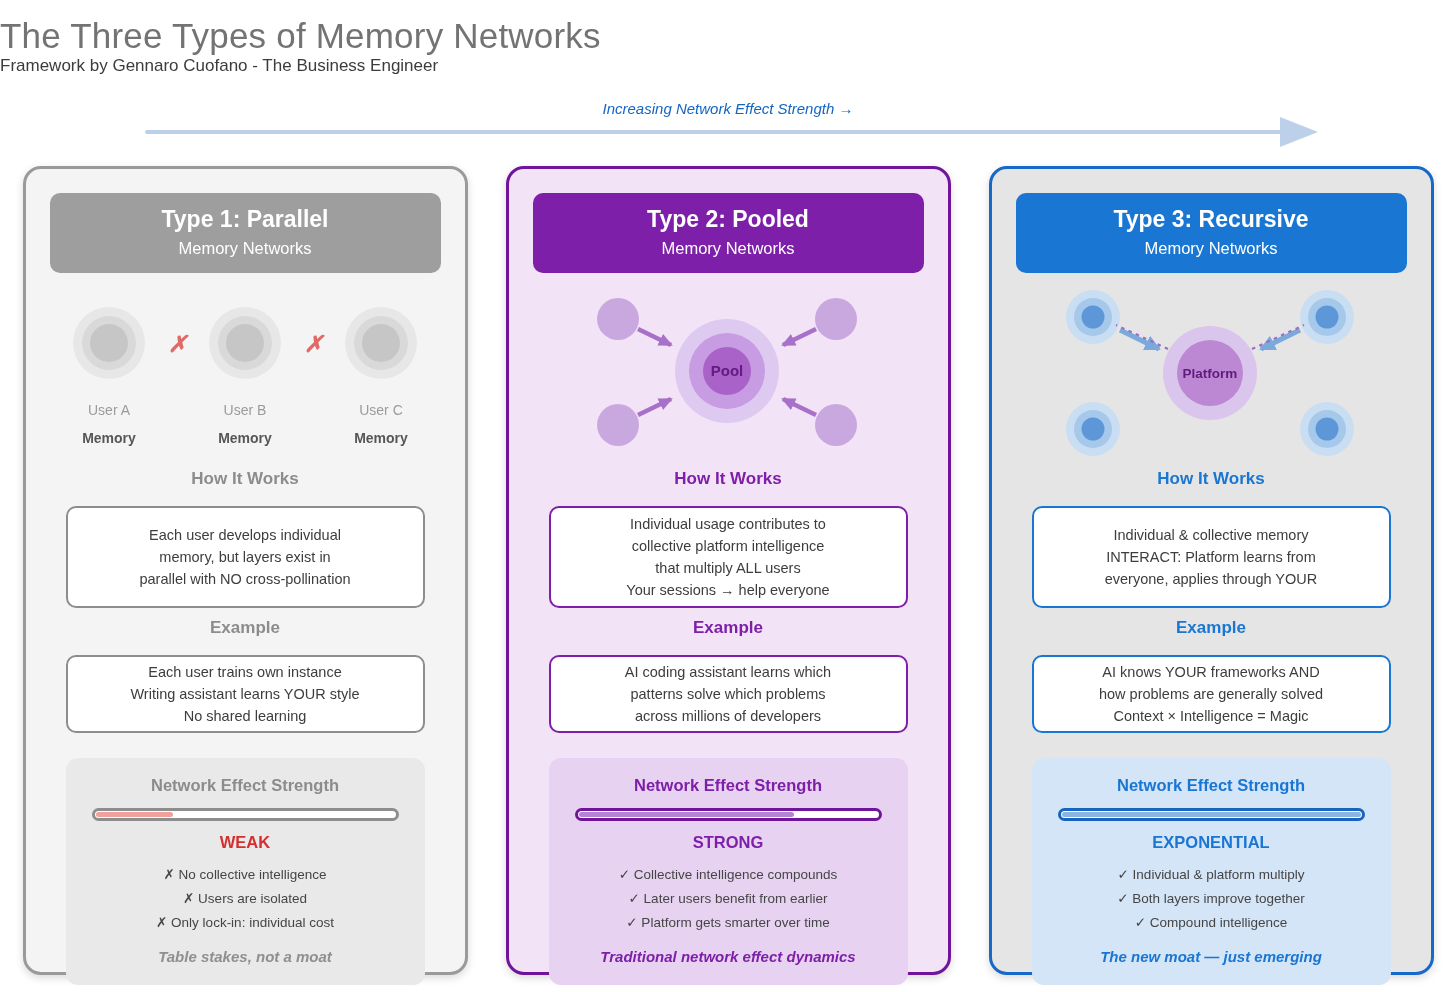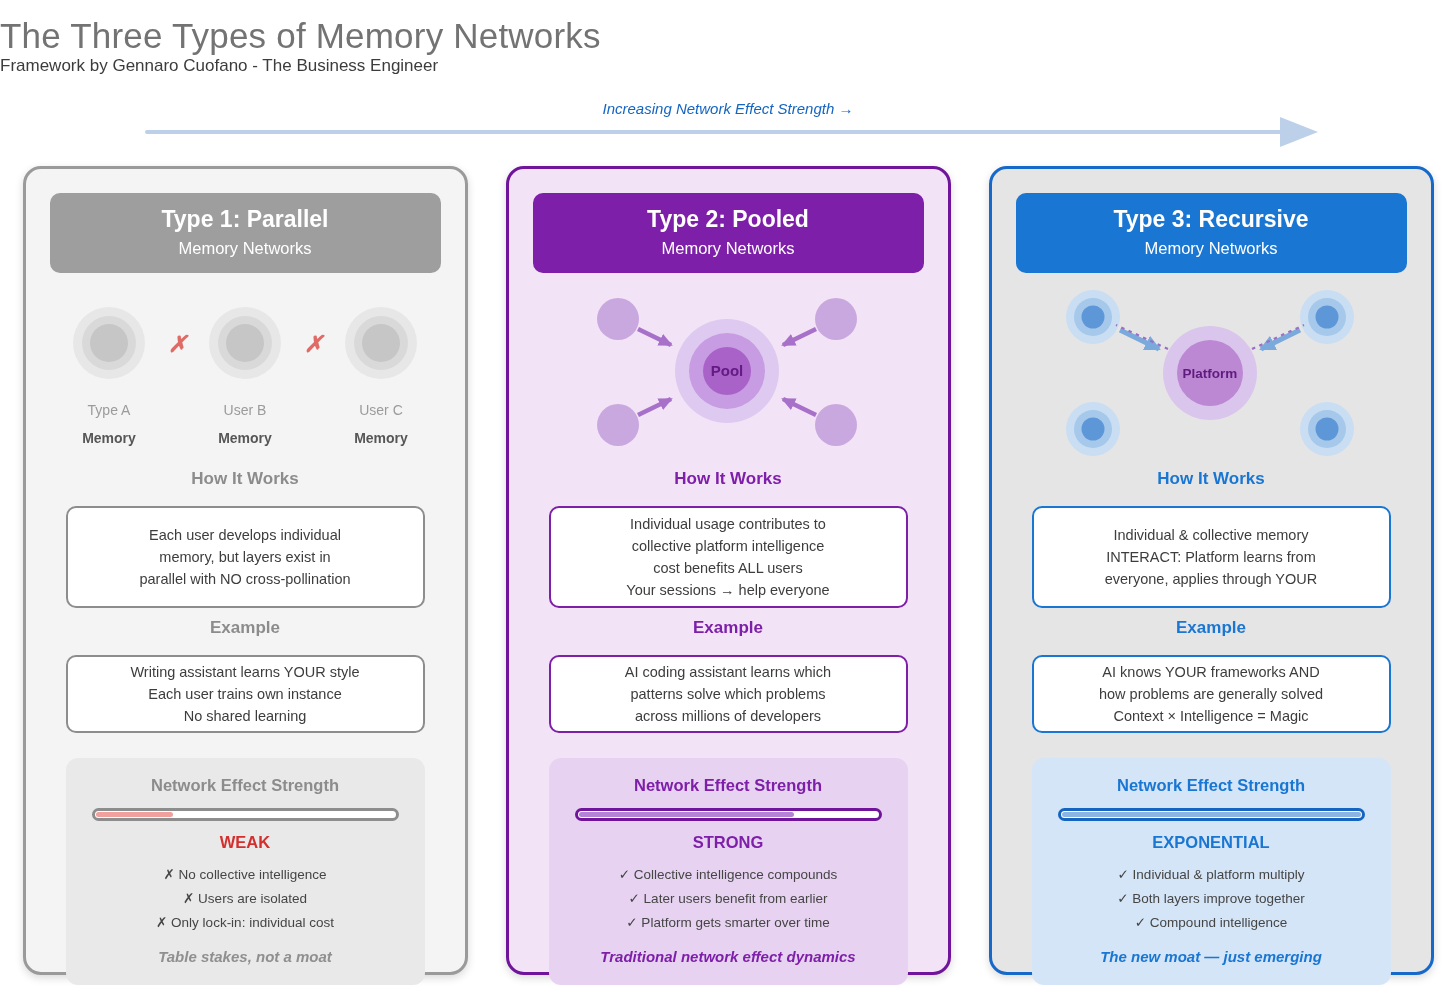--- a/index.html
+++ b/index.html
@@ -109,21 +109,21 @@
       </header>
 
       <div class="diagram">
         <div class="users-row">
           <div class="user-group">
             <div class="ring-outer">
                 <div class="ring-mid">
                   <div class="ring-inner"></div>
                 </div>
               </div>
-            <div class="user-name">Type A</div>
+            <div class="user-name">User A</div>
             <div class="user-mem">Memory</div>
           </div>
           <div class="no-link">✗</div>
           <div class="user-group">
             <div class="ring-outer">
                 <div class="ring-mid">
                   <div class="ring-inner"></div>
                 </div>
               </div>
             <div class="user-name">User B</div>
@@ -144,22 +144,22 @@
 
       <h3 class="sect">How It Works</h3>
       <div class="info-box box-how">
         <div>Each user develops individual</div>
         <div>memory, but layers exist in</div>
         <div>parallel with NO cross-pollination</div>
       </div>
 
       <h3 class="sect">Example</h3>
       <div class="info-box box-ex">
+        <div>Each user trains own instance</div>
         <div>Writing assistant learns YOUR style</div>
-        <div>Each user trains own instance</div>
         <div>No shared learning</div>
       </div>
 
       <div class="nes">
         <div class="nes-title">Network Effect Strength</div>
         <div class="track">
           <div class="fill" style="width: 26%; background: rgb(240, 160, 157);"></div>
         </div>
         <div class="status" style="color:#d32f2f">WEAK</div>
         <div class="points">
@@ -196,21 +196,21 @@
           <line x1="286" y1="44" x2="253" y2="60" stroke="#a871c9" stroke-width="4.5" marker-end="url(#mPurple)"></line>
           <line x1="108" y1="130" x2="141" y2="114" stroke="#a871c9" stroke-width="4.5" marker-end="url(#mPurple)"></line>
           <line x1="286" y1="130" x2="253" y2="114" stroke="#a871c9" stroke-width="4.5" marker-end="url(#mPurple)"></line>
         </svg>
       </div>
 
       <h3 class="sect">How It Works</h3>
       <div class="info-box box-how">
         <div>Individual usage contributes to</div>
         <div>collective platform intelligence</div>
-        <div>cost benefits ALL users</div>
+        <div>that multiply ALL users</div>
         <div>Your sessions → help everyone</div>
       </div>
 
       <h3 class="sect">Example</h3>
       <div class="info-box box-ex">
         <div>AI coding assistant learns which</div>
         <div>patterns solve which problems</div>
         <div>across millions of developers</div>
       </div>
 

